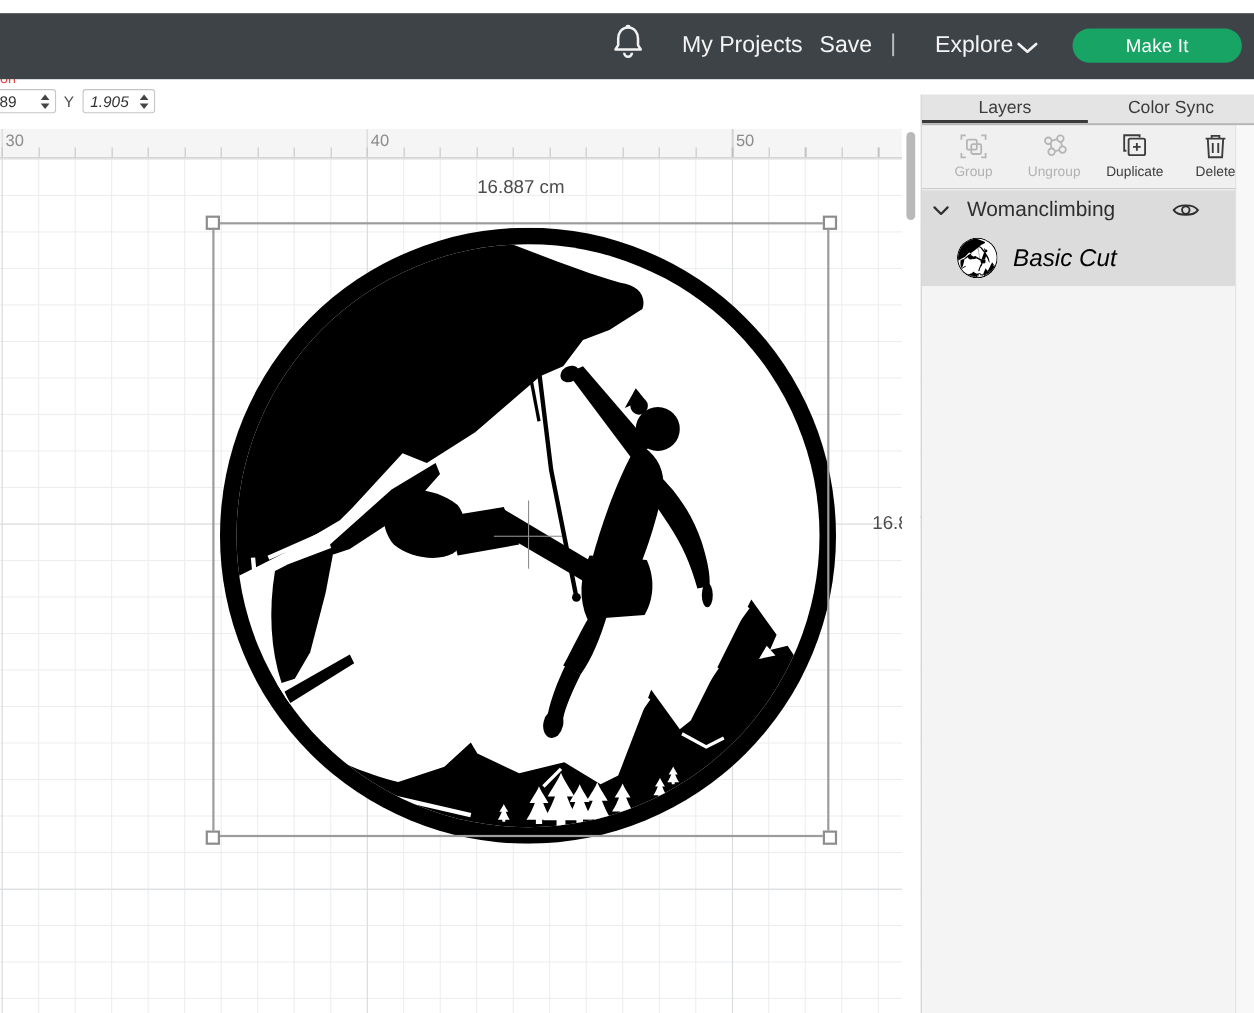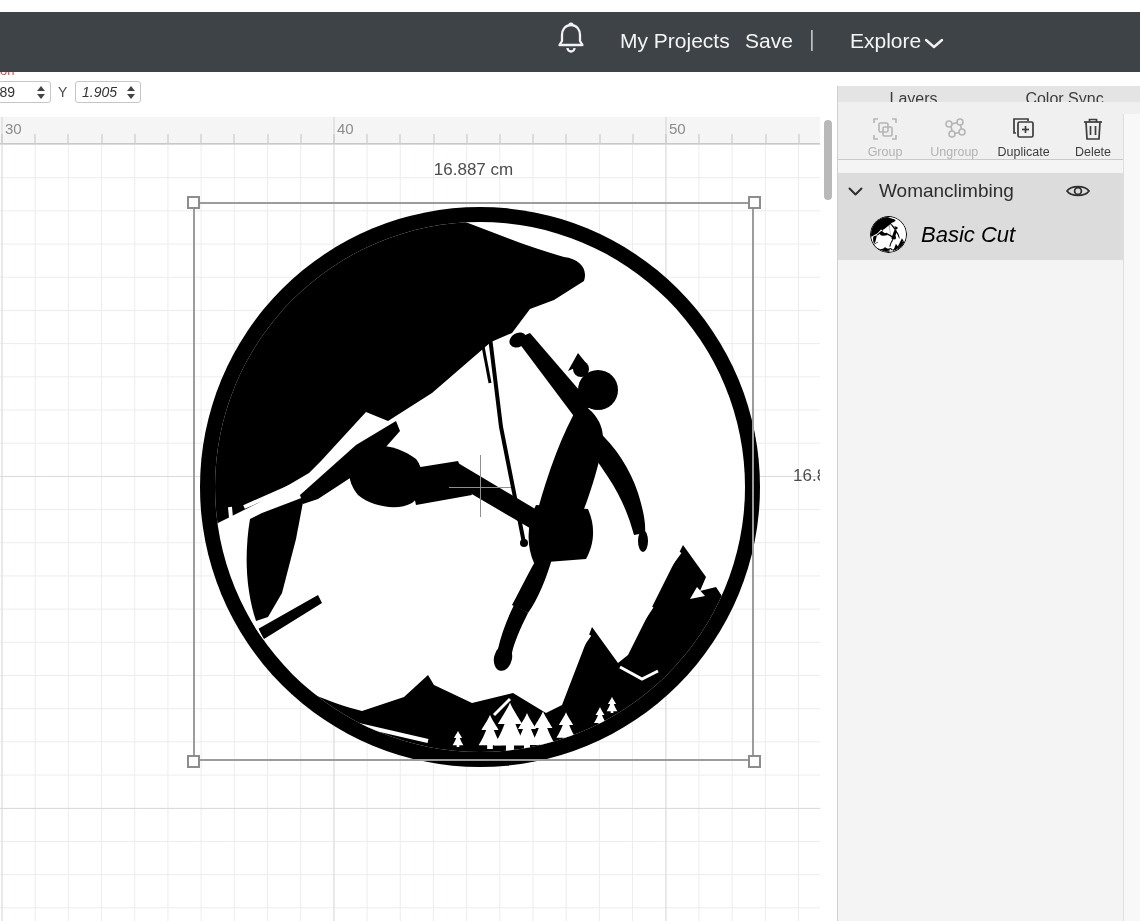--- a/index.html
+++ b/index.html
@@ -68,22 +68,22 @@
   #cross-h{left:449px;top:487px;width:62px;height:1px;background:#8f8f8f;z-index:3;}
 
   
   #panel{left:837px;top:60px;width:303px;height:861px;background:#f4f4f4;
     border-left:1px solid #cfcfcf;z-index:20;margin-top:26px;}
   #tabs{position:absolute;left:0;top:0;width:100%;height:28px;background:#e4e4e4;
     border-bottom:2px solid #b5b5b5;display:flex;}
   .tab{flex:1;display:flex;align-items:center;justify-content:center;
     font-size:16px;color:#3c3c3c;cursor:pointer;}
   .tab.active{box-shadow:inset 0 -3px 0 #3a3a3a;}
-  #panel-buttons{position:absolute;left:0;top:16px;width:100%;height:58px;background:#f0f0f0;
-    border-bottom:1px solid #c9c9c9;display:flex;justify-content:space-between;padding:6px 16px 0 16px;align-items:flex-end;}
+  #panel-buttons{position:absolute;left:0;top:28px;width:100%;height:58px;background:#f0f0f0;
+    border-bottom:1px solid #c9c9c9;display:flex;justify-content:space-between;padding:6px 4px 0 16px;}
   .pbtn{display:flex;flex-direction:column;align-items:center;gap:3px;width:62px;cursor:pointer;}
   .pbtn .lbl{font-size:12.5px;}
   .pbtn.disabled .lbl{color:#b2b2b2;}
   .pbtn.enabled .lbl{color:#3d3d3d;}
   #layer-group{position:absolute;left:0;top:87px;width:285px;height:87px;background:#dcdcdc;text-align:center;}
   #group-header{position:absolute;left:0;top:0;width:100%;height:36px;display:flex;align-items:center;}
   #group-chevron{margin-left:10px;}
   #group-title{margin-left:16px;font-size:19px;color:#2e2e2e;}
   #eye{position:absolute;right:32px;top:9px;cursor:pointer;}
   #layer-row{position:absolute;left:0;top:36px;width:100%;height:51px;display:flex;align-items:center;}
@@ -173,20 +173,21 @@
   </span>
   <span id="nav-myprojects" class="abs navitem">My Projects</span>
   <span id="nav-save" class="abs navitem">Save</span>
   <span id="nav-divider" class="abs">|</span>
   <span id="nav-explore" class="abs navitem">Explore</span>
   <span id="explore-chevron" class="abs">
     <svg width="20" height="11" viewBox="0 0 20 11">
       <polyline points="2,2 10,9 18,2" fill="none" stroke="#f2f2f2" stroke-width="2.4" stroke-linecap="round" stroke-linejoin="round"></polyline>
     </svg>
   </span>
+  <button id="make-it" class="abs">Make It</button>
 </div>
 
 <div id="toolbar" class="abs">
   <span id="pos-label" class="abs">on</span>
   <div id="x-box" class="numbox">
     <span class="numval">6.089</span>
     <span class="stepper">
         <span class="up"></span>
         <span class="dn"></span>
       </span>

